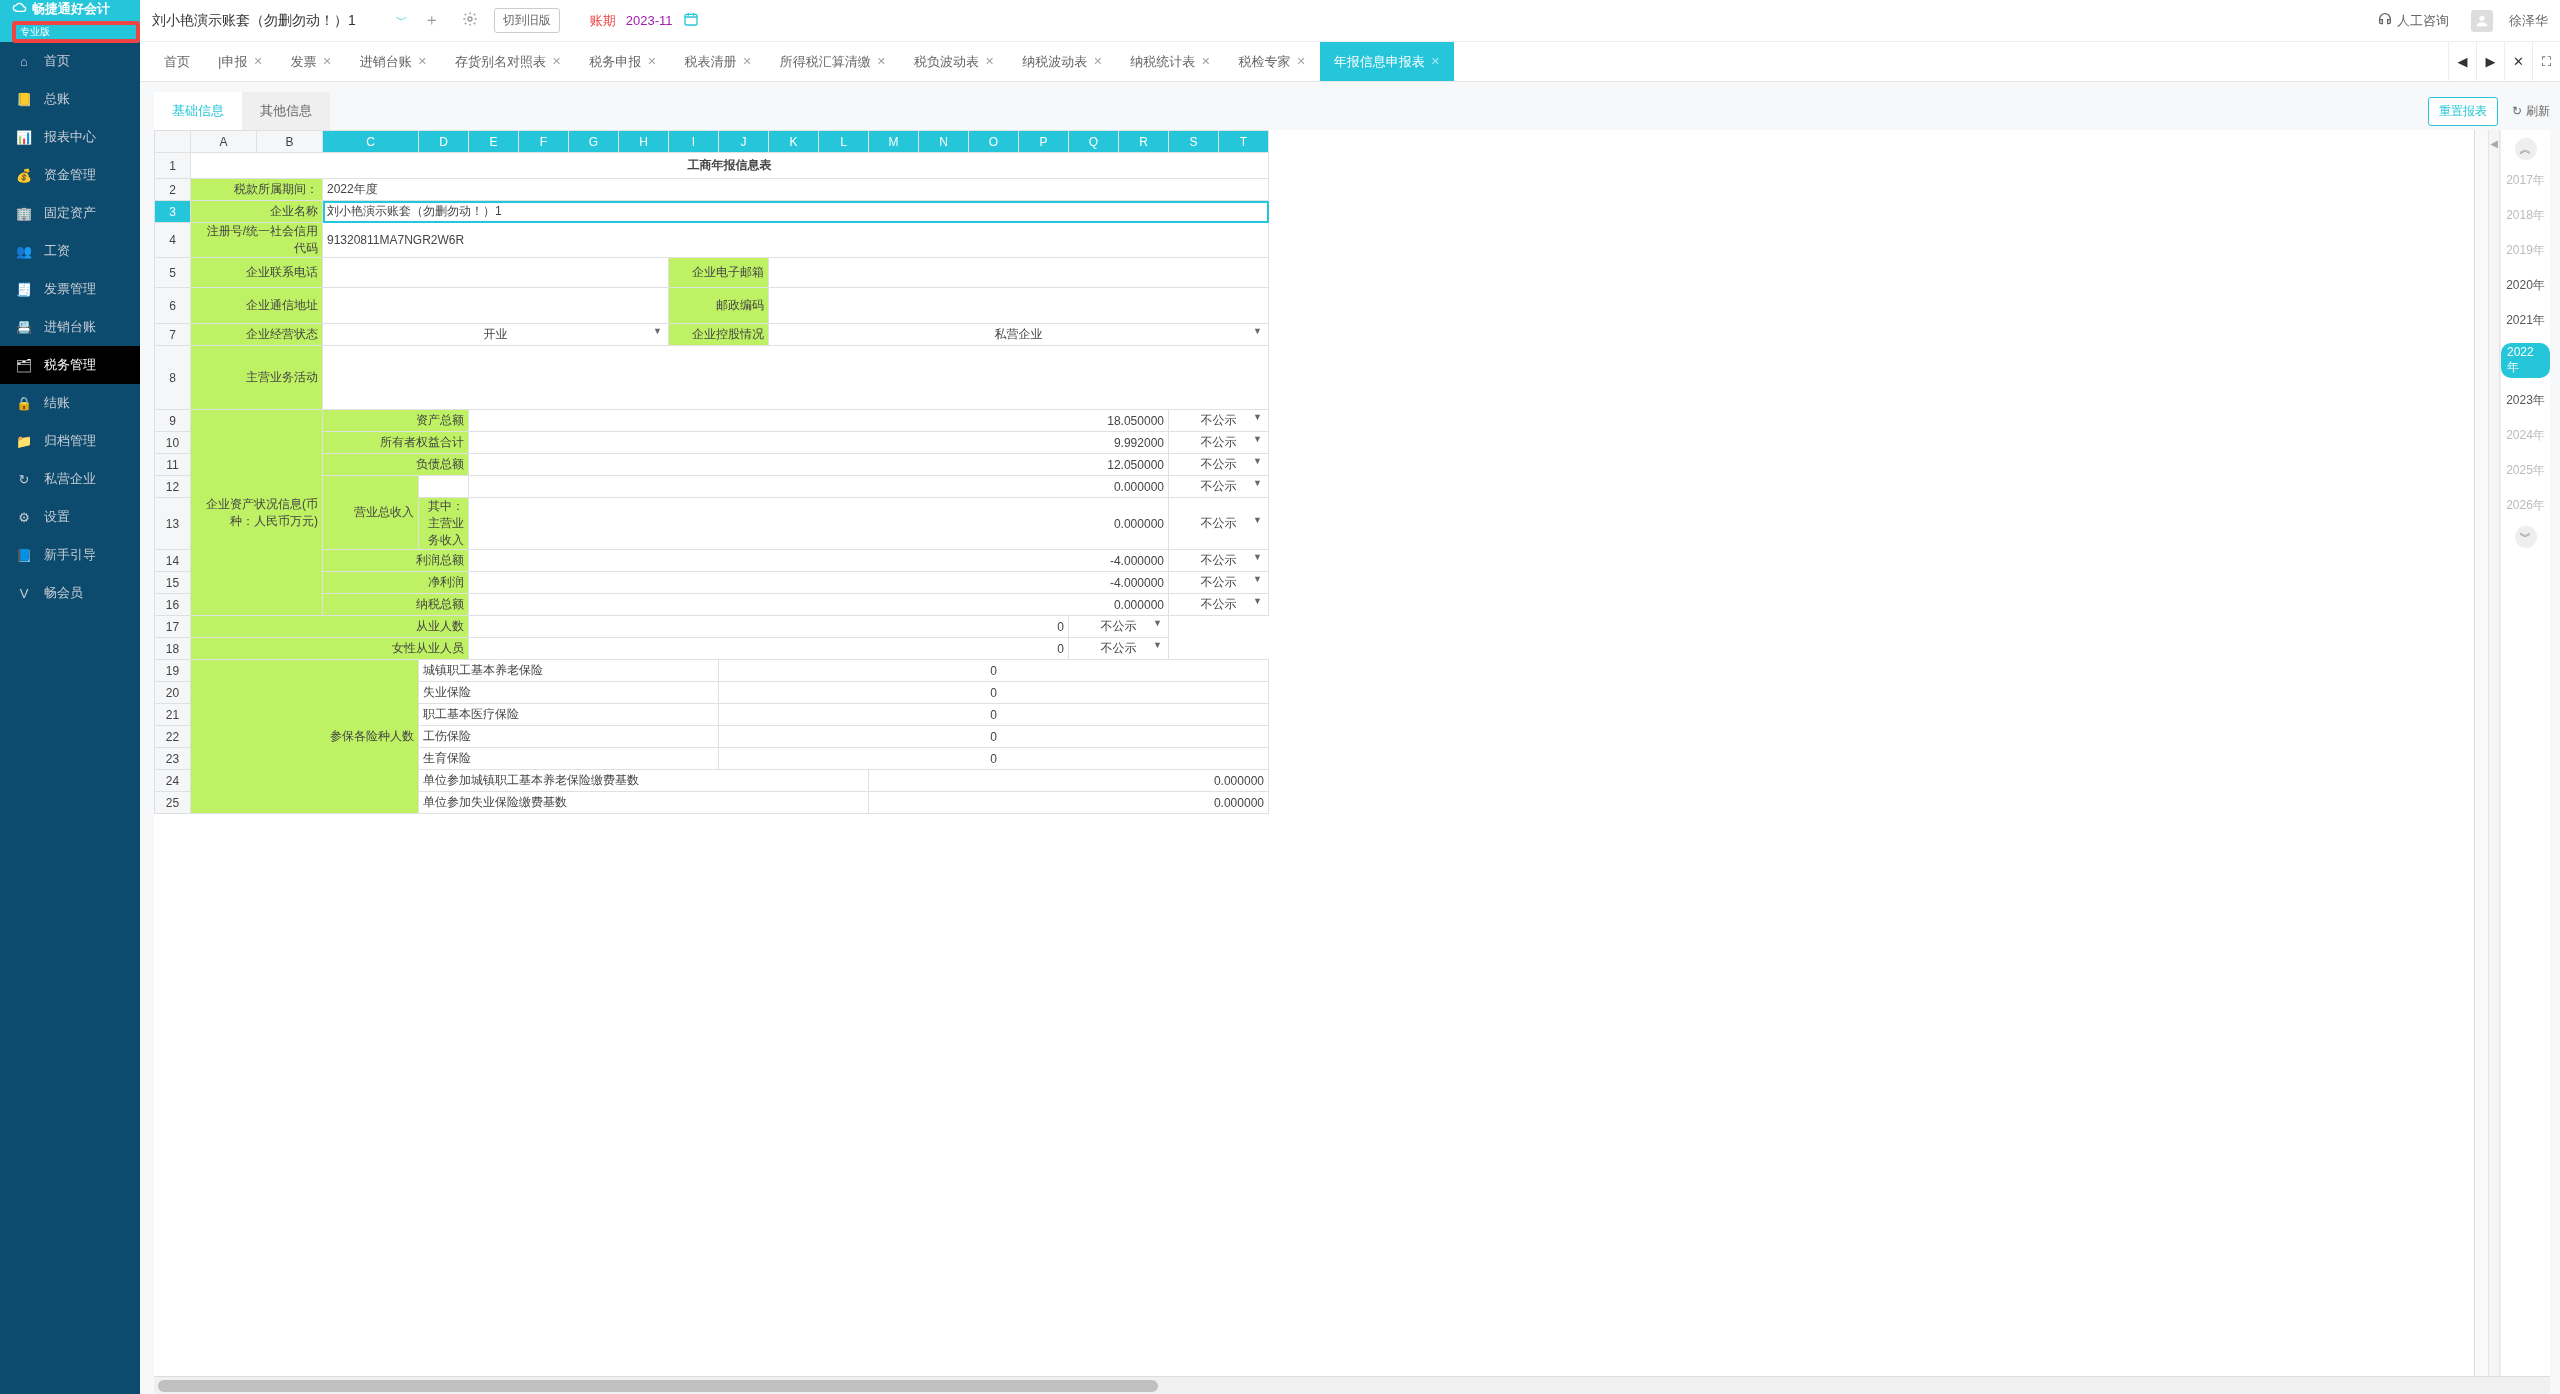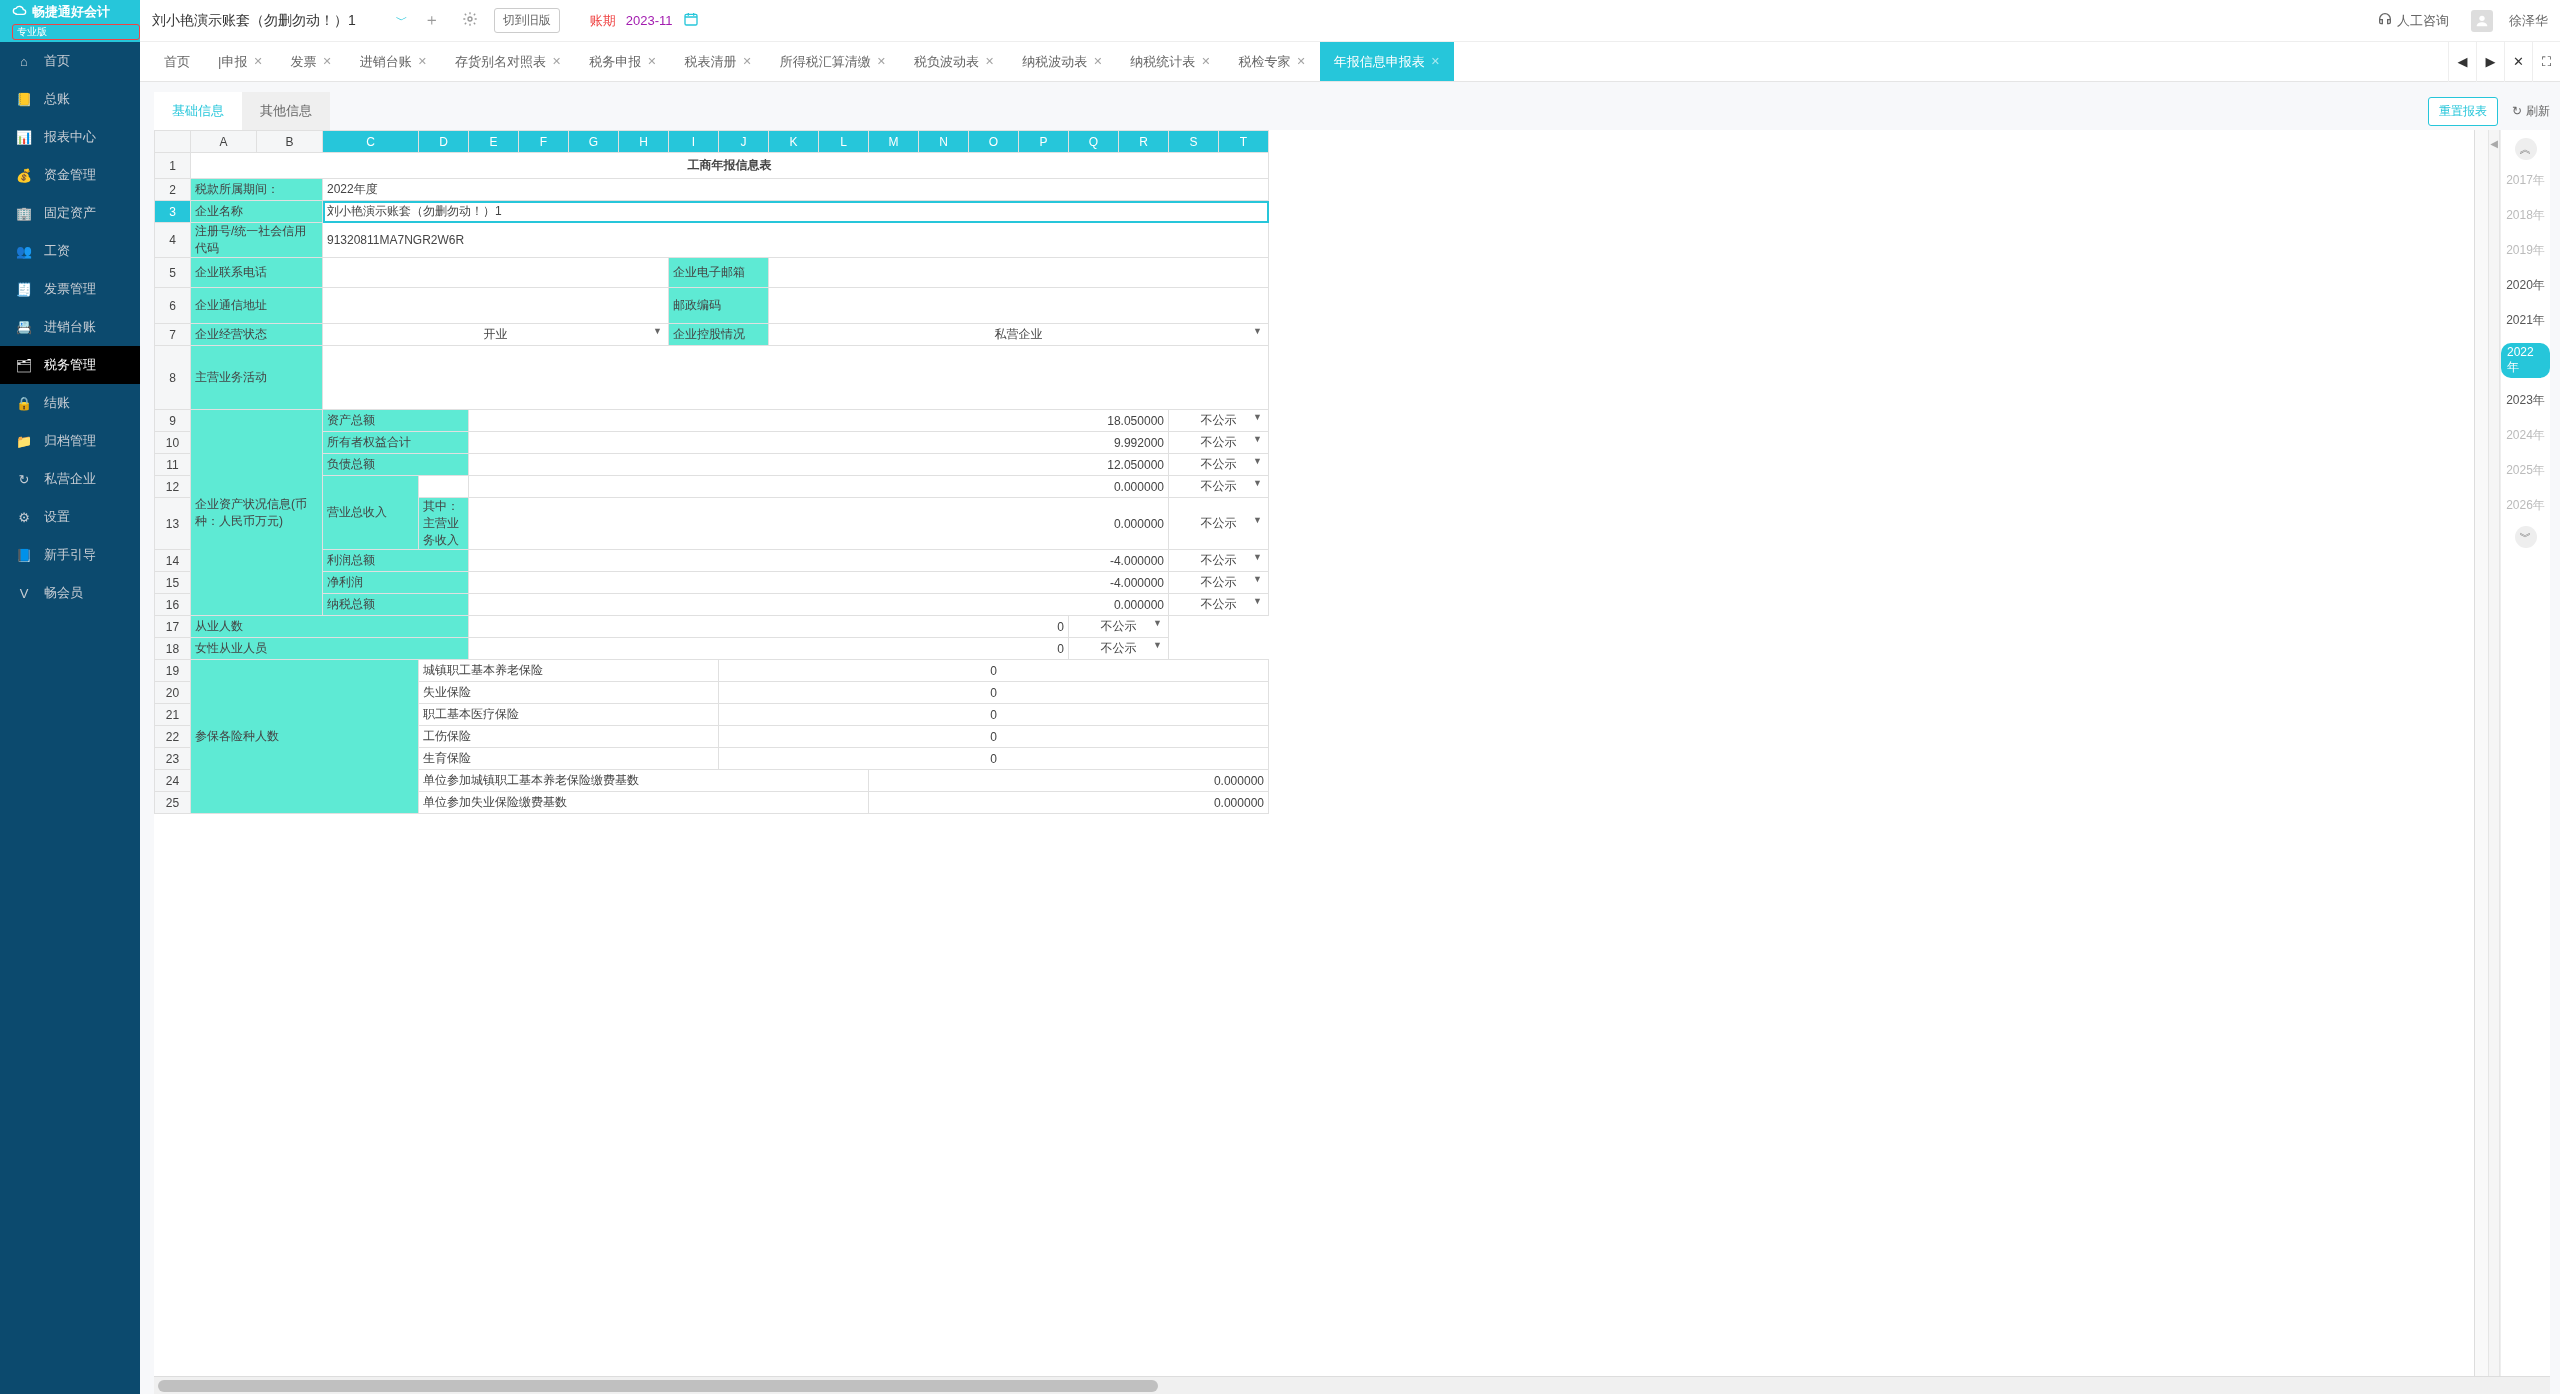--- a/index.html
+++ b/index.html
@@ -3,21 +3,21 @@
 <meta charset="utf-8">
 <style>
 * { margin: 0; padding: 0; box-sizing: border-box; }
 body { font-family: "Microsoft YaHei", Arial, sans-serif; font-size: 13px; color: #333; background: #fff; overflow: hidden; }
 .app { display: flex; height: 100vh; width: 100vw; }
 
 
 .sidebar { width: 140px; background: #0c4a6e; color: #c8cdd4; display: flex; flex-direction: column; flex-shrink: 0; }
 .logo-area { height: 42px; background: #26c6da; display: flex; flex-direction: column; justify-content: center; padding-left: 12px; color: #fff; }
 .logo-row { display: flex; align-items: center; gap: 4px; }
-.logo-badge { font-size: 10px; border: 1px solid #ef4444; border-radius: 3px; padding: 0 4px; margin-top: 2px; display: inline-block; }
+.logo-badge { font-size: 10px; border: 4px solid #ef4444; border-radius: 3px; padding: 0 4px; margin-top: 2px; display: inline-block; }
 .nav { flex: 1; overflow-y: auto; }
 .nav-item { display: flex; align-items: center; gap: 12px; height: 38px; padding: 0 16px; cursor: pointer; font-size: 13px; }
 .nav-item.active { background: #000; color: #fff; }
 .nav-icon { width: 16px; height: 16px; display: inline-flex; align-items: center; justify-content: center; }
 
 
 .main { flex: 1; display: flex; flex-direction: column; min-width: 0; }
 
 
 .topbar { height: 42px; display: flex; align-items: center; padding: 0 12px; border-bottom: 1px solid #eee; gap: 10px; }
@@ -54,21 +54,21 @@
 
 .sheet-wrap { flex: 1; display: flex; min-height: 0; background: #fff; }
 .sheet { flex: 1; overflow: auto; position: relative; }
 table.grid { border-collapse: collapse; table-layout: fixed; }
 table.grid th, table.grid td { border: 1px solid #e0e0e0; font-size: 12px; color: #444; height: 22px; padding: 0 4px; }
 .colhdr th { background: #f5f6f7; color: #777; font-weight: normal; text-align: center; position: sticky; top: 0; z-index: 2; }
 .colhdr th.active-col { background: #26c6da; color: #fff; }
 .rowhdr { background: #f5f6f7; color: #777; text-align: center; width: 36px; position: sticky; left: 0; z-index: 1; }
 .rowhdr.active-row { background: #26c6da; color: #fff; }
 .corner { background: #f5f6f7; width: 36px; }
-.label-cell { background: #5eead4; text-align: left; }
+.label-cell { background: #bef264; text-align: right; }
 .data-cell { background: #fff; }
 .num-cell { text-align: right; padding-right: 10px; }
 .sel-cell { text-align: center; position: relative; }
 .sel-cell::after { content: "▼"; position: absolute; right: 6px; font-size: 9px; color: #666; }
 .title-cell { text-align: center; font-weight: bold; font-size: 15px; }
 .active-cell { outline: 2px solid #26c6da; outline-offset: -2px; }
 .hscroll { height: 18px; background: #f0f0f0; border-top: 1px solid #ddd; display: flex; align-items: center; }
 .hscroll-thumb { height: 12px; background: #c0c0c0; border-radius: 6px; margin-left: 4px; width: 1000px; }
 .vscroll { width: 14px; background: #f9f9f9; border-left: 1px solid #ddd; }
 

